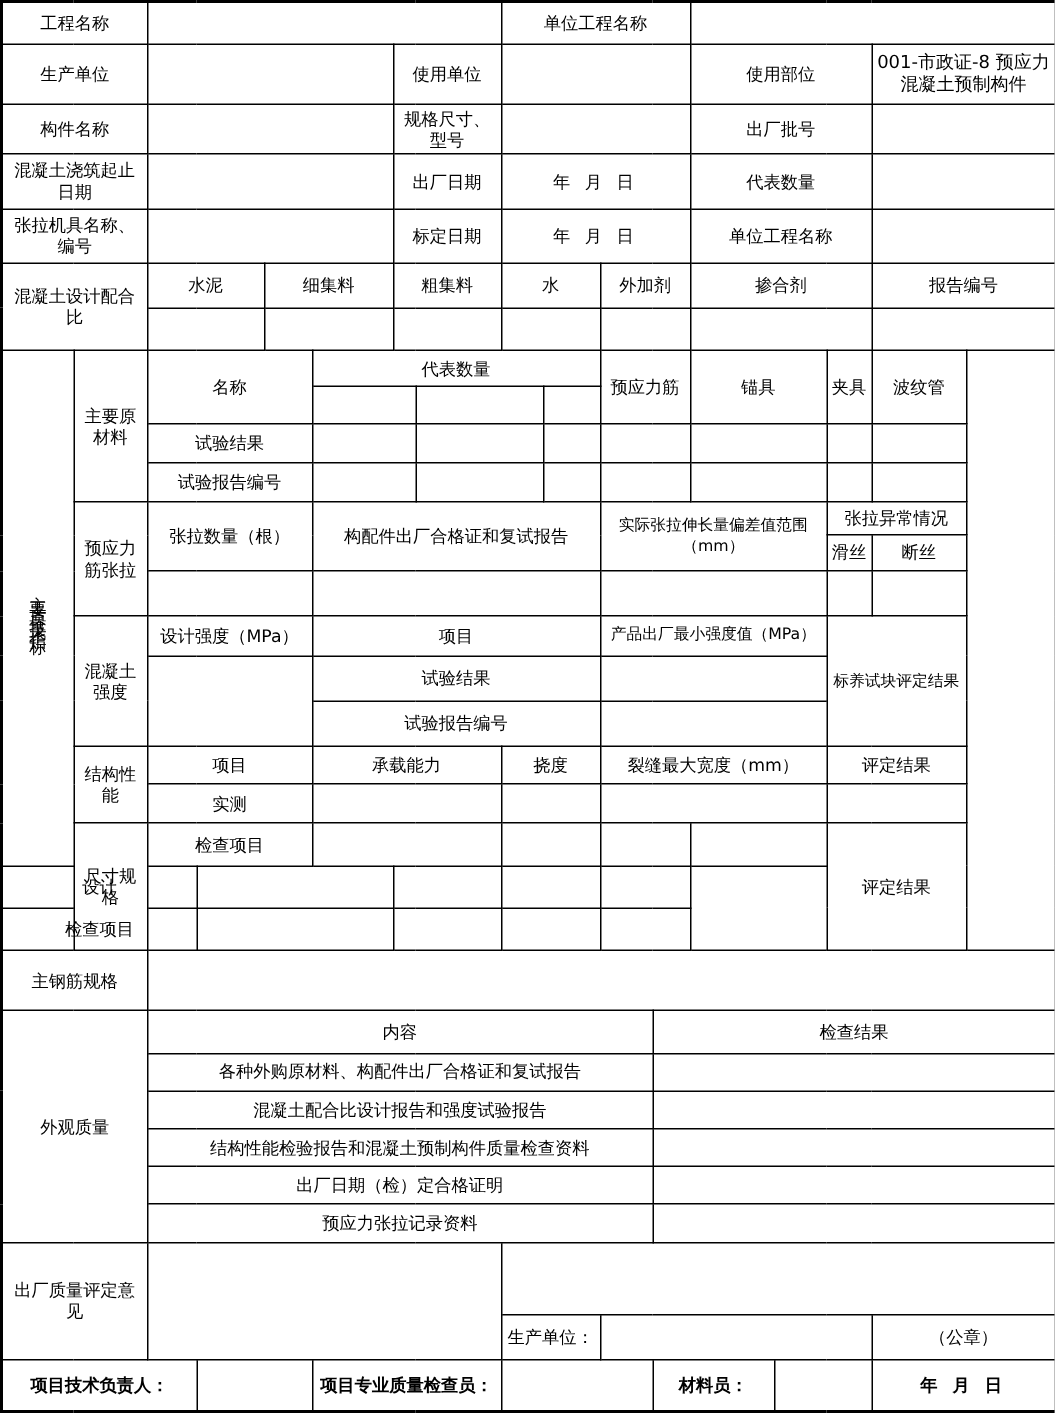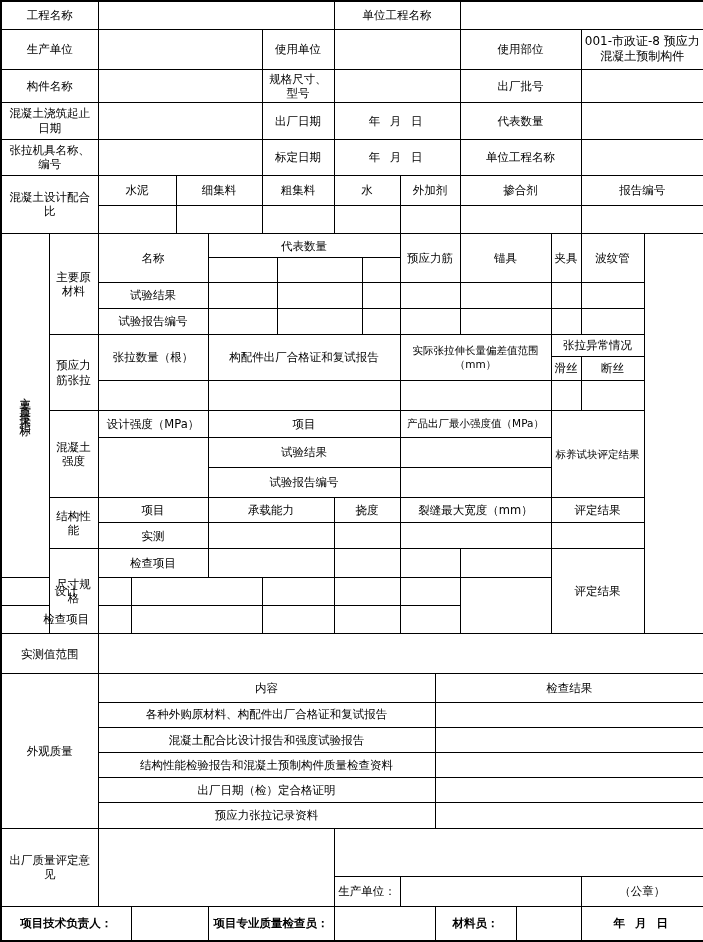--- a/index.html
+++ b/index.html
@@ -250,21 +250,21 @@
   </tr>
   <tr style="height:28px">
     <td colspan="3">检查项目</td>
     <td colspan="3"></td>
     <td colspan="2"></td>
     <td colspan="2"></td>
     <td colspan="2"></td>
   </tr>
 
   <tr style="height:40px">
-    <td colspan="2" class="thick-top">实测值范围</td>
+    <td colspan="2" class="thick-top">主钢筋规格</td>
     <td colspan="15" class="thick-top"></td>
   </tr>
 
   <tr style="height:28px">
     <td colspan="2" rowspan="6" class="thick-top">外观质量</td>
     <td colspan="9" class="thick-top">内容</td>
     <td colspan="6" class="thick-top">检查结果</td>
   </tr>
   <tr style="height:25px">
     <td colspan="9" class="left">各种外购原材料、构配件出厂合格证和复试报告</td>

